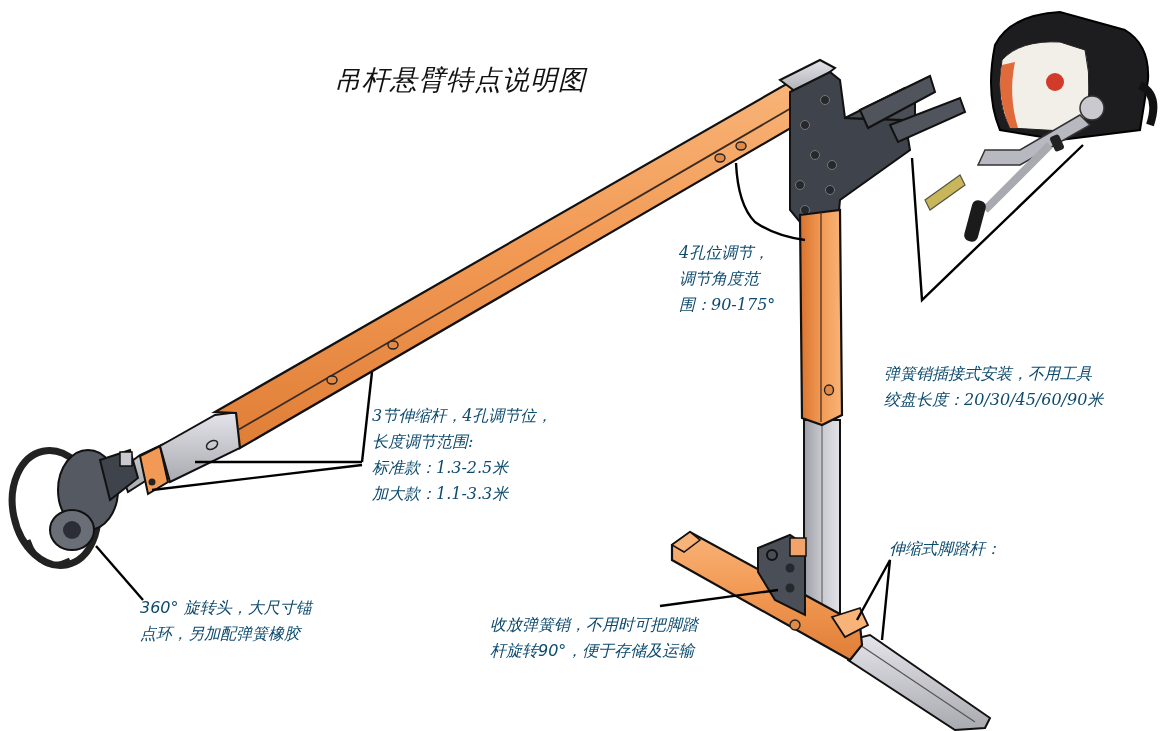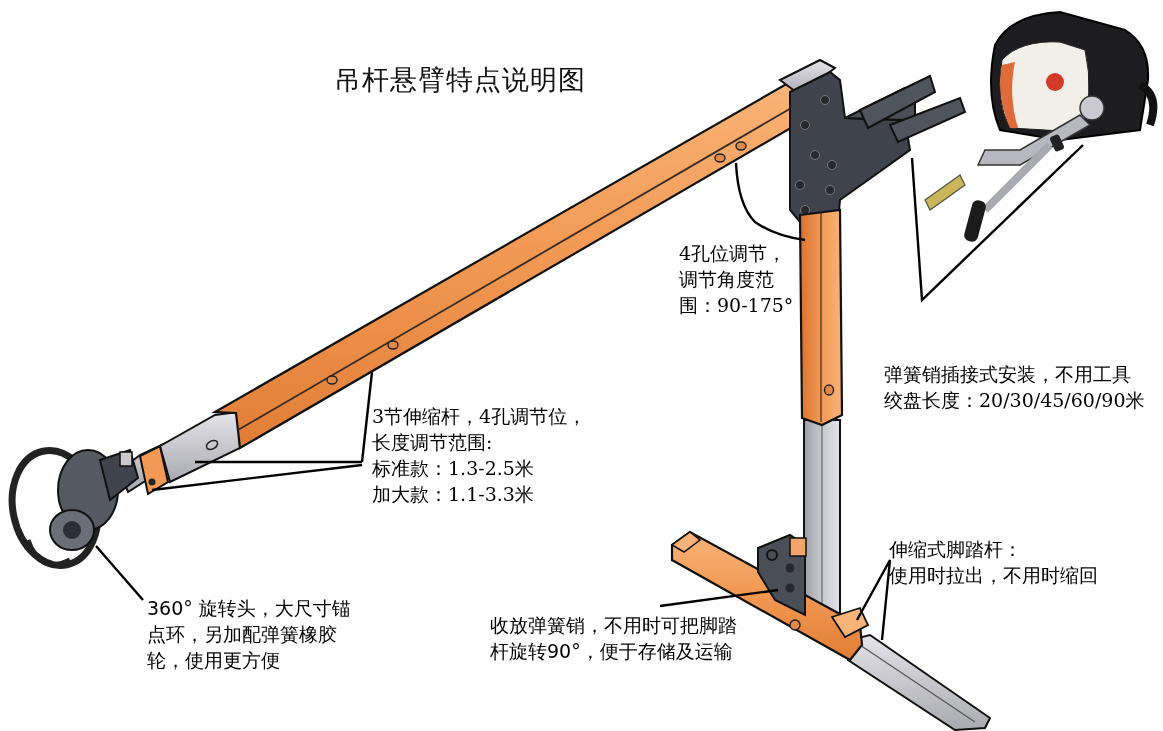--- a/index.html
+++ b/index.html
@@ -1,21 +1,21 @@
 <!DOCTYPE html>
 <html><head>
   <meta charset="utf-8">
   <style>
     html, body { margin: 0; padding: 0; background: #ffffff; }
     body { width: 1163px; height: 731px; position: relative; overflow: hidden;
            font-family: "DejaVu Serif", "Liberation Serif", serif; color: #1a1a1a; }
-    #stage { position: absolute; left: 0; top: 0; width: 1078px; height: 731px; }
+    #stage { position: absolute; left: 0; top: 0; width: 1078px; height: 731px; font-style: italic; }
     .title { position: absolute; left: 334px; top: 62px; font-size: 27px; letter-spacing: 1px;
              font-family: "DejaVu Serif", "Liberation Serif", serif; color: #111; white-space: nowrap; }
-    .label { position: absolute; font-size: 19px; line-height: 26px; color: #000000; white-space: nowrap;
+    .label { position: absolute; font-size: 16px; line-height: 26px; color: #0c4a6e; white-space: nowrap;
              font-family: "DejaVu Serif", "Liberation Serif", serif; }
     .label div { height: 26px; }
     .label.sans { font-family: "DejaVu Sans", "Liberation Sans", sans-serif; }
   </style>
 </head>
 <body>
 
 <div id="stage">
 
   <svg width="1163" height="731" viewBox="0 0 1163 731" style="position:absolute;left:0;top:0">
@@ -155,29 +155,27 @@
     <div>绞盘长度：20/30/45/60/90米</div>
   </div>
 
   <div class="label" style="left:372px; top:403px;">
     <div>3节伸缩杆，4孔调节位，</div>
     <div>长度调节范围:</div>
     <div>标准款：1.3-2.5米</div>
     <div>加大款：1.1-3.3米</div>
   </div>
 
-  <div class="label sans" style="left:147px; top:595px;">
+  <div class="label sans" style="left:140px; top:595px;">
     <div>360° 旋转头，大尺寸锚</div>
     <div>点环，另加配弹簧橡胶</div>
-    <div>轮，使用更方便</div>
   </div>
 
   <div class="label" style="left:889px; top:502px;margin-top:34px;">
     <div>伸缩式脚踏杆：</div>
-    <div>使用时拉出，不用时缩回</div>
   </div>
 
   <div class="label sans" style="left:490px; top:612px;">
     <div>收放弹簧销，不用时可把脚踏</div>
     <div>杆旋转90°，便于存储及运输</div>
   </div>
 
 </div>
 
 </body></html>

